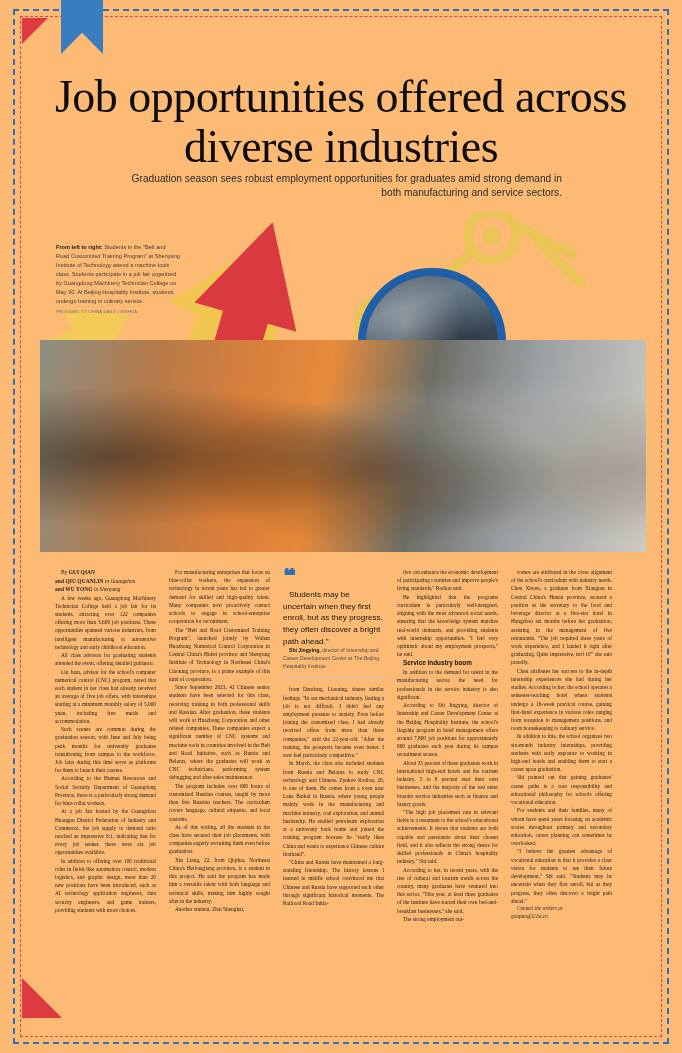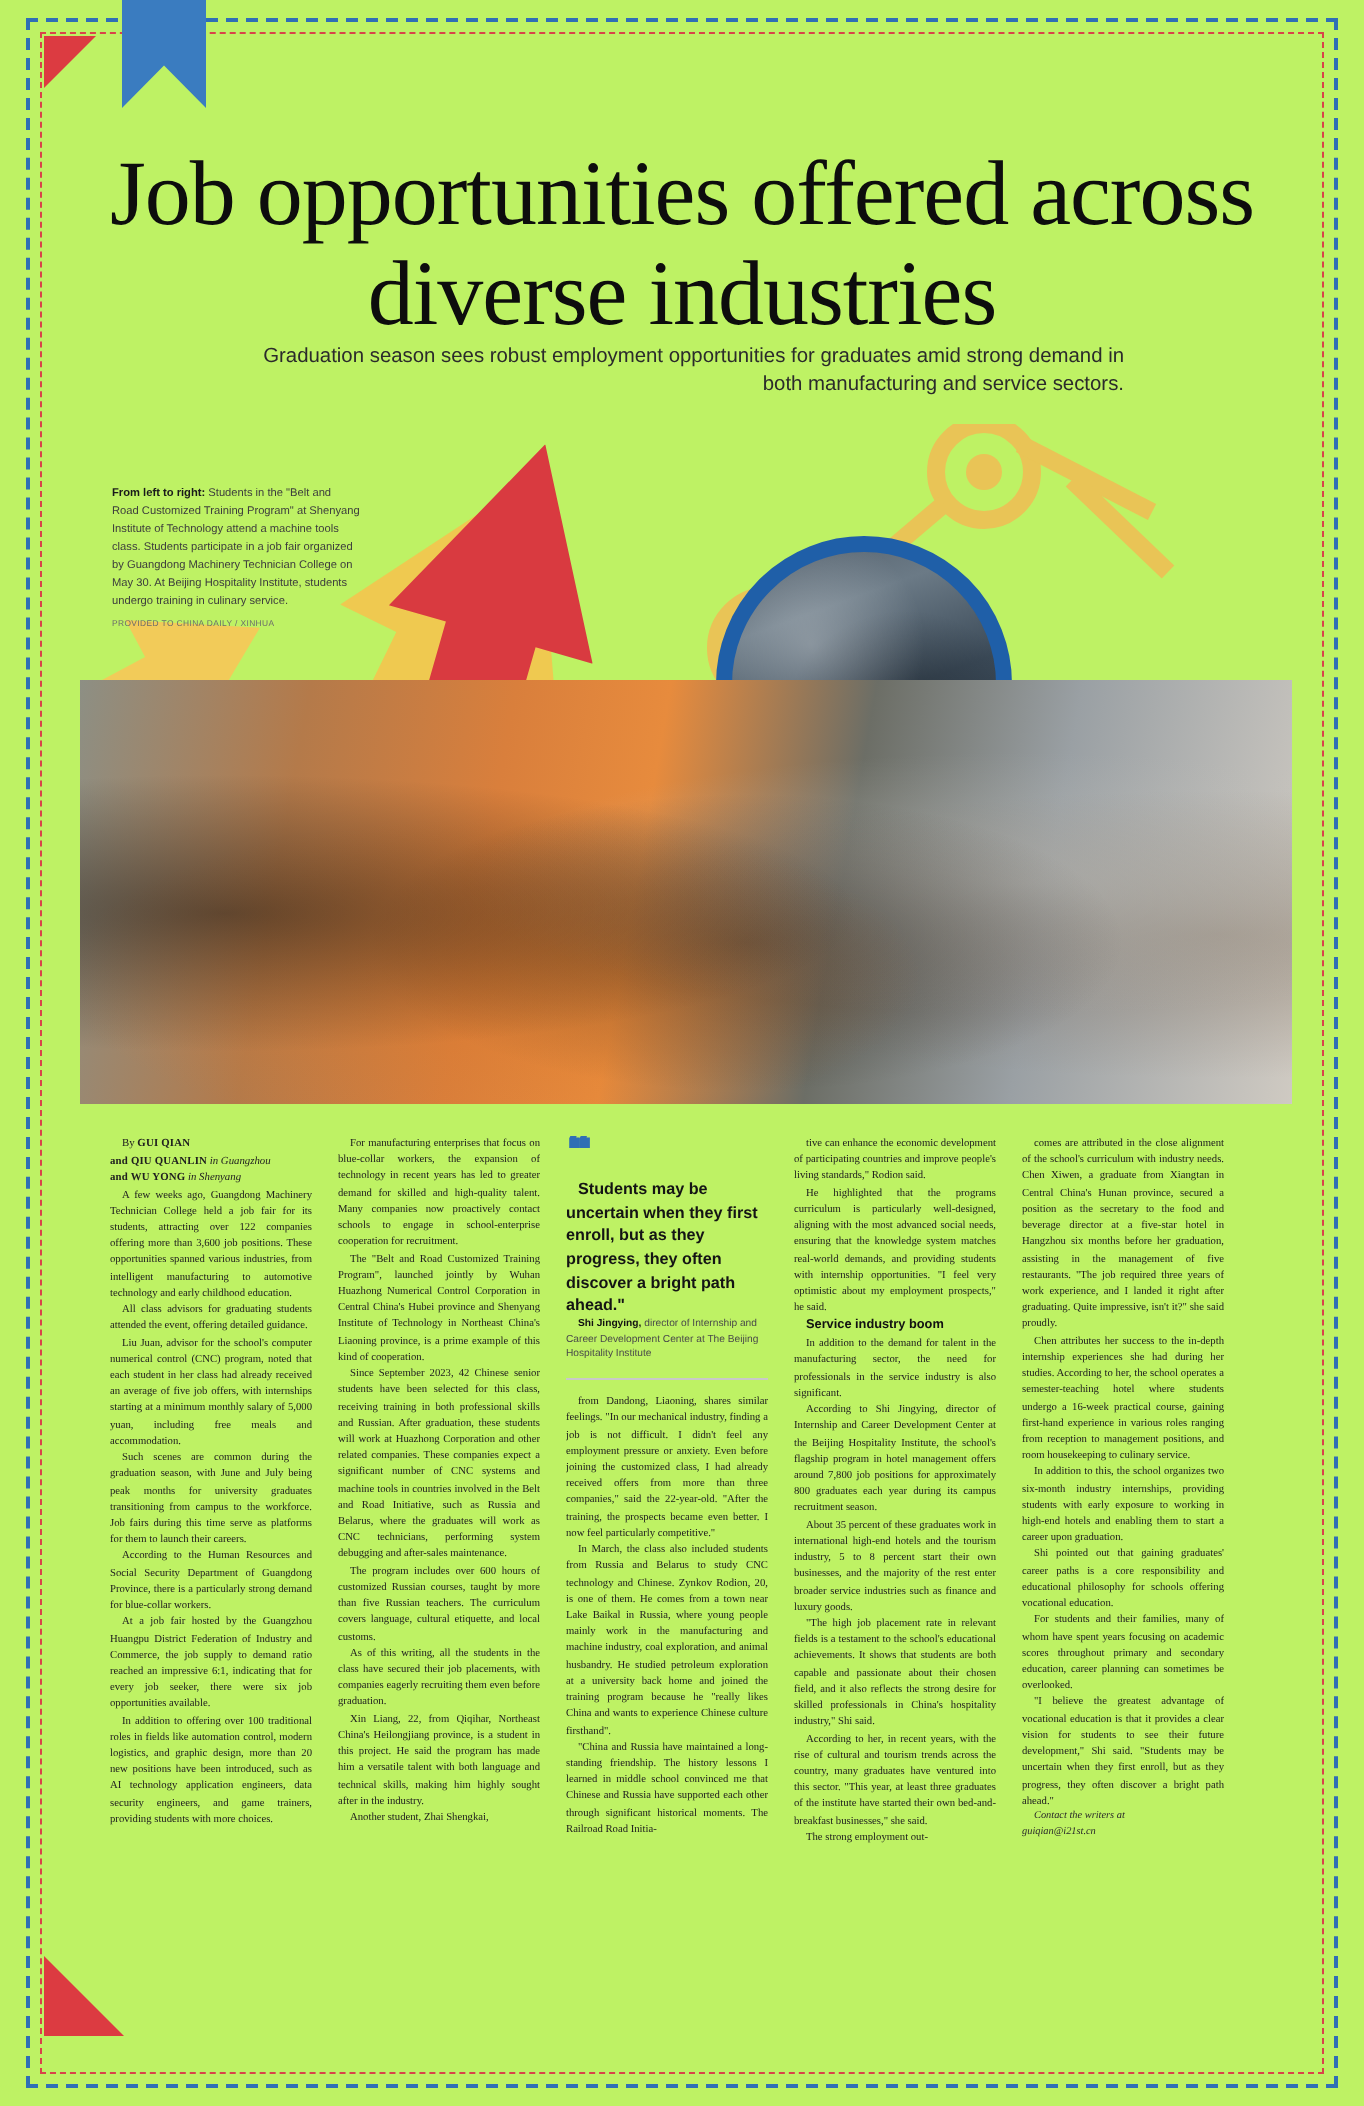--- a/index.html
+++ b/index.html
@@ -9,21 +9,21 @@
     background: #ffffff;
   }
   body {
     font-family: "Liberation Serif", serif;
     color: #1a1a1a;
   }
   .page {
     position: relative;
     width: 682px;
     height: 1053px;
-    background: #bef264;
+    background: #fdba74;
     overflow: hidden;
     box-sizing: border-box;
   }
 
   
   .border-blue {
     position: absolute;
     left: 13px; top: 9px;
     width: 656px; height: 1035px;
     border: 2px dashed #2f6fb5;
@@ -260,21 +260,20 @@
     margin-bottom: 4px;
   }
   .qtext {
     font-family: "Liberation Sans", sans-serif;
     font-size: 8.1px;
     line-height: 1.45;
     color: #141414;
     text-align: left;
     text-indent: 0;
     margin: 0 0 5px 0;
-    font-weight: bold;
   }
   .qattr {
     font-family: "Liberation Sans", sans-serif;
     font-size: 5.1px;
     line-height: 1.5;
     color: #4a4a4a;
     text-align: left;
     text-indent: 0;
     margin: 0;
   }

